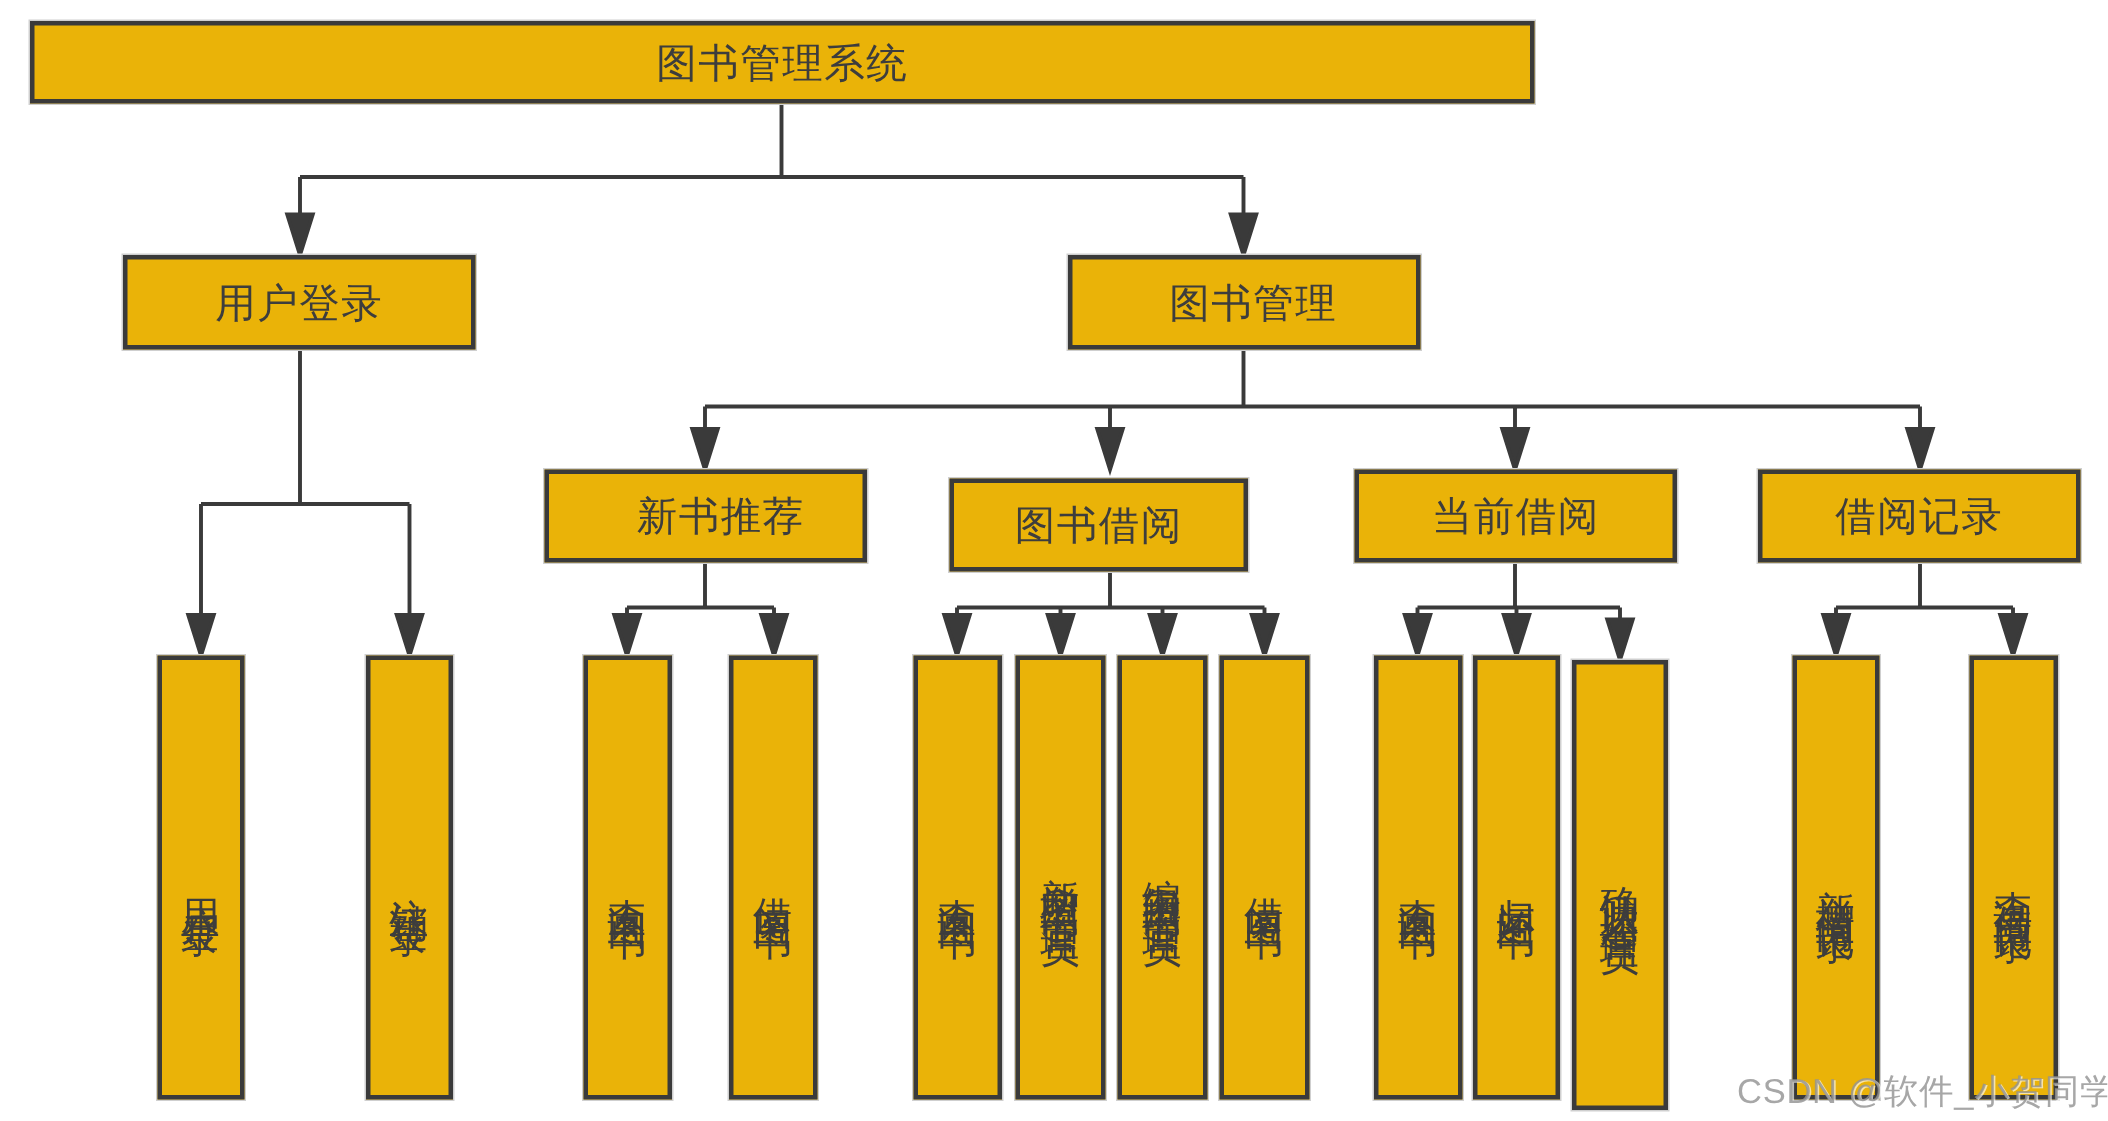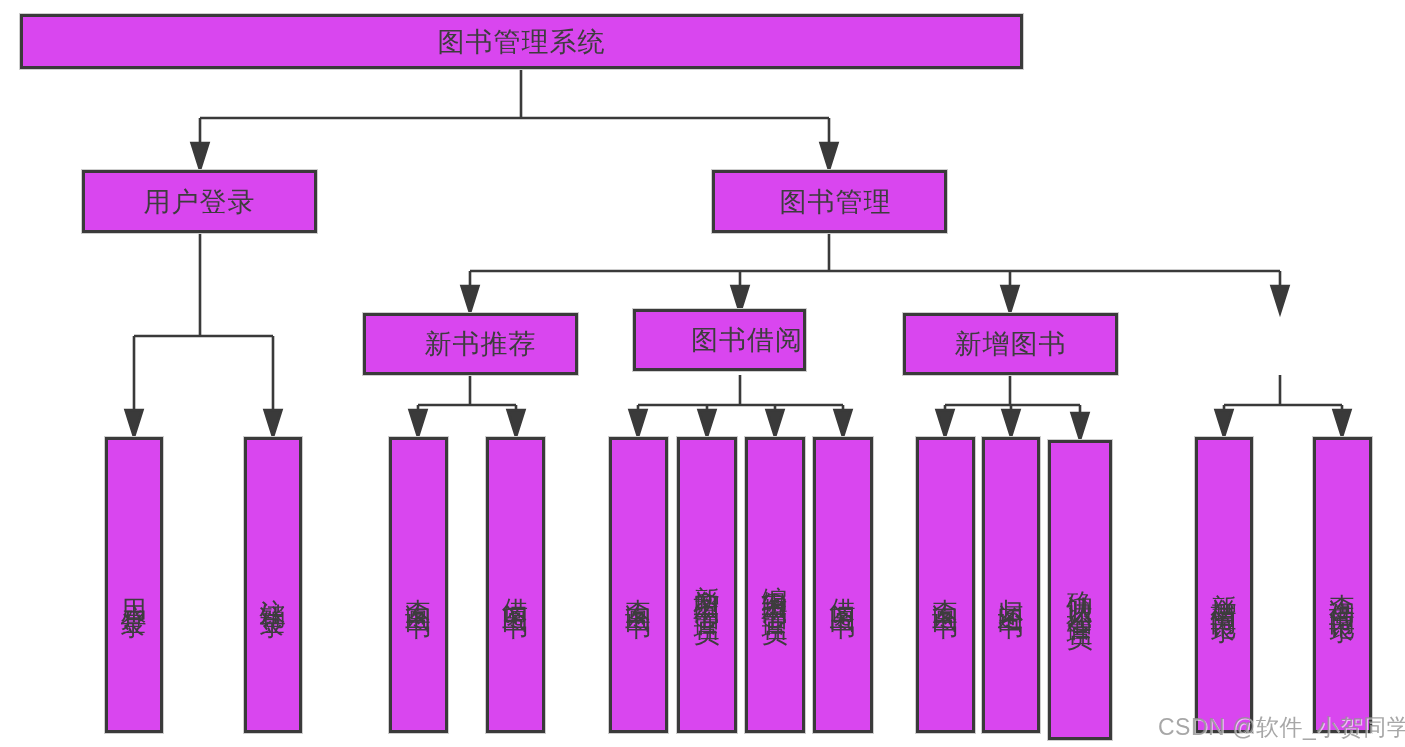--- a/index.html
+++ b/index.html
@@ -2,37 +2,37 @@
 <html><head>
 <meta charset="utf-8">
 <style>
   html,body{margin:0;padding:0;background:#ffffff;}
   #stage{
     position:relative;width:1405px;height:747px;background:#ffffff;overflow:hidden;
     font-family:"Liberation Sans","DejaVu Sans",sans-serif;color:#3d3d3d;
   }
   #wires{position:absolute;left:0;top:0;width:1405px;height:747px;}
   .node{
-    position:absolute;box-sizing:border-box;background:#d946ef;
+    position:absolute;box-sizing:border-box;background:#eab308;
     border:3px solid #3a3a3a;box-shadow:0 0 0 1px #cfcfcf;
     display:flex;align-items:center;justify-content:center;
     z-index:2;
   }
   .node .lbl{font-size:27px;letter-spacing:1px;white-space:nowrap;color:#3d3d3d;}
   .leaf .lbl{
     writing-mode:vertical-rl;text-orientation:mixed;
     font-size:26px;letter-spacing:5px;line-height:1;
     margin-bottom:-5px;white-space:nowrap;
   }
   
   #root-box{left:20px;top:14px;width:1003px;height:55px;}
   #n-user-login{left:82px;top:170px;width:235px;height:63px;}
   #n-book-mgmt{left:712px;top:170px;width:235px;height:63px;padding-left:12px;}
   #n-new-books{left:363px;top:313px;width:215px;height:62px;padding-left:20px;}
-  #n-book-borrow{left:633px;top:309px;width:173px;height:62px;justify-content:flex-end;}
+  #n-book-borrow{left:633px;top:319px;width:199px;height:62px;}
   #n-current-borrow{left:903px;top:313px;width:215px;height:62px;}
   #n-borrow-records{left:1172px;top:313px;width:215px;height:62px;}
   .leaf{top:437px;width:58px;height:296px;}
   #l-user-login{left:105px;}
   #l-logout{left:244px;}
   #l-nb-query{left:389px;width:59px;}
   #l-nb-borrow{left:486px;width:59px;}
   #l-bb-query{left:609px;width:59px;}
   #l-bb-add{left:677px;width:60px;}
   #l-bb-edit{left:745px;width:60px;}
@@ -117,21 +117,24 @@
     <span class="lbl">图书管理</span>
   </div>
 
   <div class="node" id="n-new-books">
     <span class="lbl">新书推荐</span>
   </div>
   <div class="node" id="n-book-borrow">
     <span class="lbl">图书借阅</span>
   </div>
   <div class="node" id="n-current-borrow">
-    <span class="lbl">新增图书</span>
+    <span class="lbl">当前借阅</span>
+  </div>
+  <div class="node" id="n-borrow-records">
+    <span class="lbl">借阅记录</span>
   </div>
 
   <div class="node leaf" id="l-user-login">
     <span class="lbl">用户登录</span>
   </div>
   <div class="node leaf" id="l-logout">
     <span class="lbl">注销登录</span>
   </div>
 
   <div class="node leaf" id="l-nb-query">

